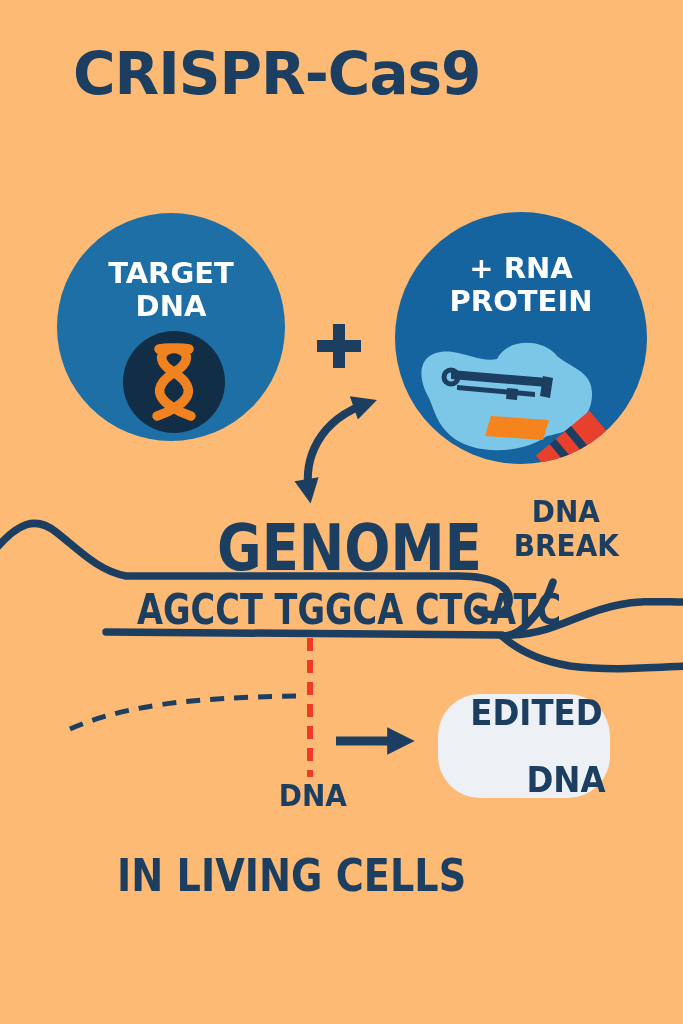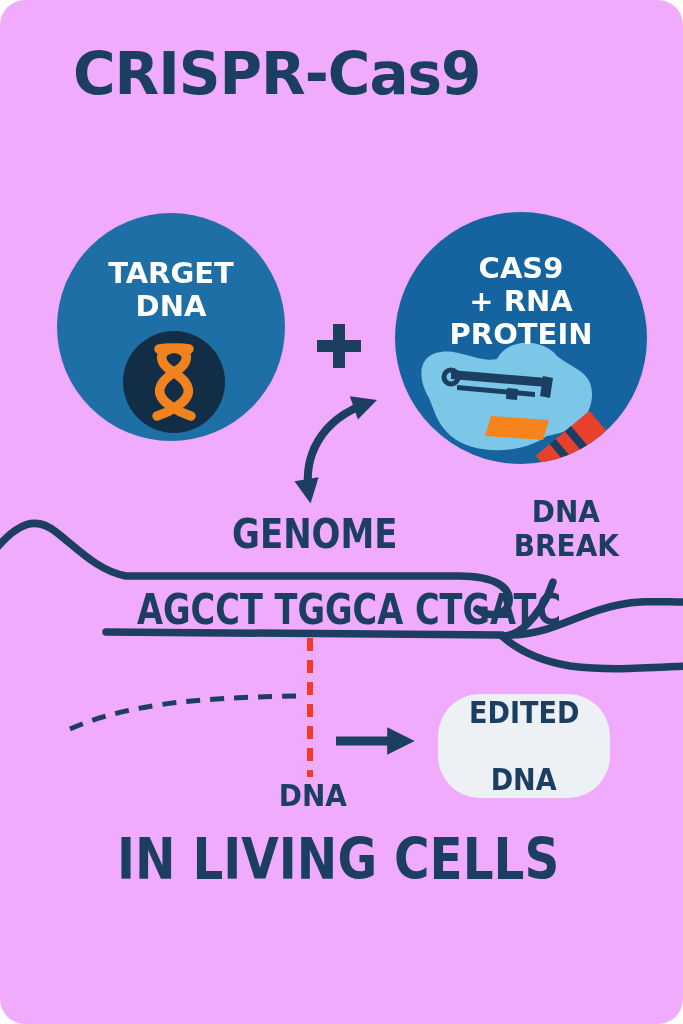--- a/index.html
+++ b/index.html
@@ -1,41 +1,41 @@
 <!DOCTYPE html>
 <html style="--navy: #1c3e61; --circle-blue: #1d6fa6; --cas9-blue: #15639f; --dark-circle: #112e46; --helix-orange: #f0831f; --protein-blue: #7cc7e8; --protein-orange: #f5831e; --band-red: #e8402d; --cut-red: #f23b26; --edited-box-bg: #edf1f5;"><head>
 <meta charset="utf-8">
 <style>
   html,body{margin:0;padding:0;background:#fff;}
-  .canvas{position:relative;width:683px;height:1024px;background:#f0abfc;overflow:hidden;
-          font-family:"DejaVu Sans","Liberation Sans",sans-serif;border-radius:25px;}
+  .canvas{position:relative;width:683px;height:1024px;background:#fdba74;overflow:hidden;
+          font-family:"DejaVu Sans","Liberation Sans",sans-serif;}
   .navy{color:var(--navy,#1c3e61);}
   .abs{position:absolute;}
   .title{left:73px;top:40px;font-size:58px;font-weight:700;line-height:69px;letter-spacing:-1px;}
   .circle{border-radius:50%;overflow:hidden;}
   .circle-label{width:100%;text-align:center;color:#fff;font-weight:700;font-size:29px;line-height:33px;}
   .target-circle{left:57px;top:213px;width:228px;height:228px;background:var(--circle-blue,#1d6fa6);}
   .cas9-circle{left:395px;top:212px;width:252px;height:252px;background:var(--cas9-blue,#15639f);}
   .dark-circle{left:66px;top:118px;width:102px;height:102px;border-radius:50%;
                background:var(--dark-circle,#112e46);display:flex;align-items:center;justify-content:center;}
   .plus{left:317px;top:324px;width:44px;height:44px;}
   .plus:before,.plus:after{content:"";position:absolute;background:var(--navy,#1c3e61);}
   .plus:before{left:16px;top:0;width:12px;height:44px;}
   .plus:after{left:0;top:16px;width:44px;height:12px;}
-  .genome{left:217px;top:511px;font-size:40px;font-weight:700;margin-left:15px;}
+  .genome{left:217px;top:511px;font-size:64px;font-weight:700;}
   .dna-break{left:486px;top:494px;width:160px;text-align:center;font-size:31px;font-weight:700;line-height:34px;}
   .sequence{left:137px;top:585px;font-size:42px;font-weight:700;white-space:nowrap;text-align:center;}
   .cond{display:inline-block;transform:scaleX(0.85);transform-origin:left center;}
   .cond-c{display:inline-block;transform:scaleX(0.9);transform-origin:center;}
   .seq-squeeze{display:inline-block;transform:scaleX(0.8);transform-origin:left center;}
   .edited-box{left:438px;top:694px;width:172px;height:104px;border-radius:42px;
               background:var(--edited-box-bg,#edf1f5);display:flex;flex-direction:column;
-              align-items:center;justify-content:center;font-size:30px;font-weight:700;line-height:35px;text-align:center;gap:32px;}
+              align-items:flex-end;justify-content:center;font-size:36px;font-weight:700;line-height:35px;text-align:center;gap:32px;}
   .dna-cut{left:253px;top:777px;width:120px;text-align:center;font-size:31px;font-weight:700;}
-  .footer{left:117px;top:826px;font-size:57px;font-weight:700;white-space:nowrap;}
+  .footer{left:117px;top:849px;font-size:45px;font-weight:700;white-space:nowrap;}
   .diagram-svg{left:0;top:0;width:683px;height:1024px;pointer-events:none;}
   .protein-svg{position:absolute;left:0;top:0;width:252px;height:252px;}
   .tc-text{padding-top:44px;text-align:center;}
   .cc-text{padding-top:40px;}
 </style>
 </head>
 <body>
 
 <div class="canvas">
 
@@ -71,21 +71,20 @@
       <path d="M96,204 L154,208 L148,228 L90,224 Z" fill="var(--protein-orange,#f5831e)"></path>
       <g>
         <path d="M56,158 L152,166 L152,175 L56,167 Z" fill="var(--navy,#1c3e61)"></path>
         <path d="M62,173 L140,180 L140,185 L62,178 Z" fill="var(--navy,#1c3e61)"></path>
         <circle cx="56" cy="165" r="7" fill="none" stroke="var(--navy,#1c3e61)" stroke-width="5"></circle>
         <path d="M148,164 L158,166 L155,186 L145,184 Z" fill="var(--navy,#1c3e61)"></path>
         <path d="M112,176 L123,177 L122,188 L111,187 Z" fill="var(--navy,#1c3e61)"></path>
       </g>
     </svg>
     <div class="circle-label cc-text" style="position:relative;">
-      <div>CAS9</div>
       <div>+ RNA</div>
       <div>PROTEIN</div>
     </div>
   </div>
 
   <svg class="abs diagram-svg" viewBox="0 0 683 1024">
     <defs>
       <marker id="ah" viewBox="0 0 10 10" refX="6" refY="5" markerWidth="3.4" markerHeight="3.4" orient="auto-start-reverse" markerUnits="strokeWidth">
         <path d="M0.5,0.5 L9.5,5 L0.5,9.5 Z" fill="var(--navy,#1c3e61)"></path>
       </marker>

